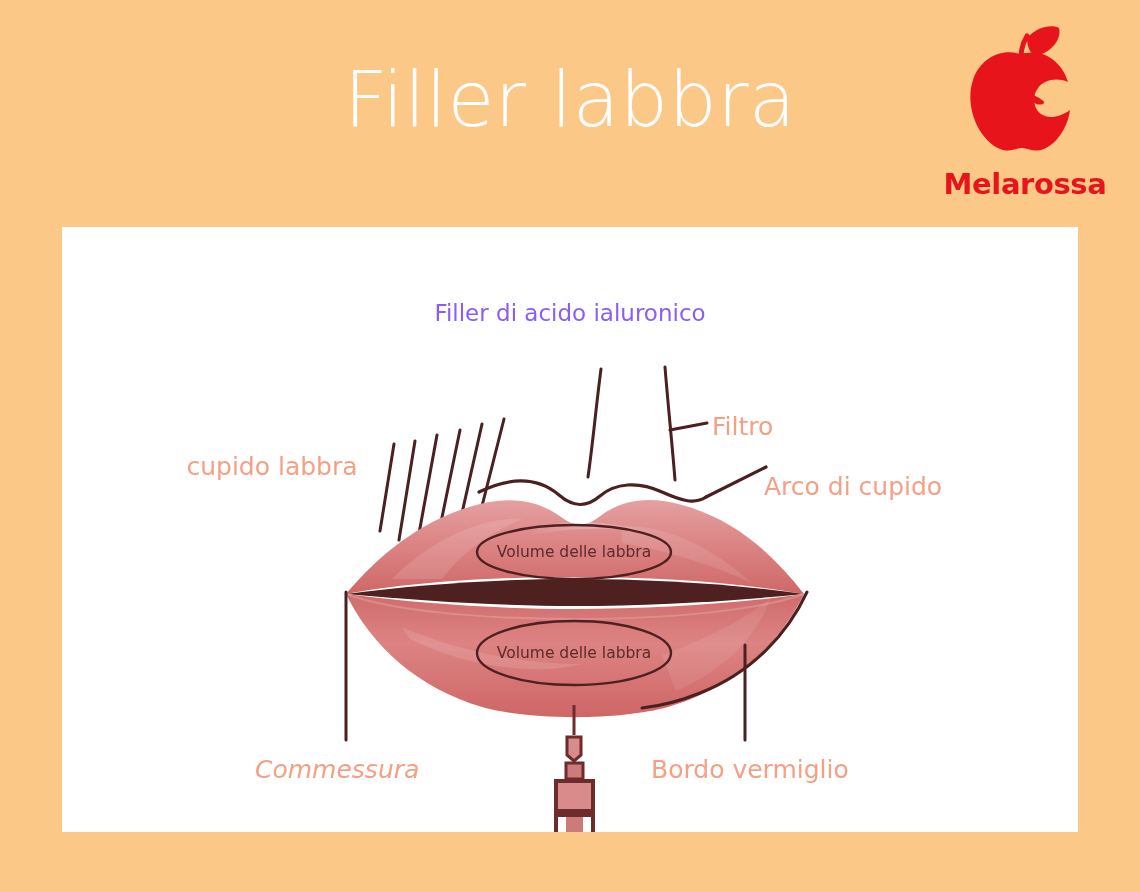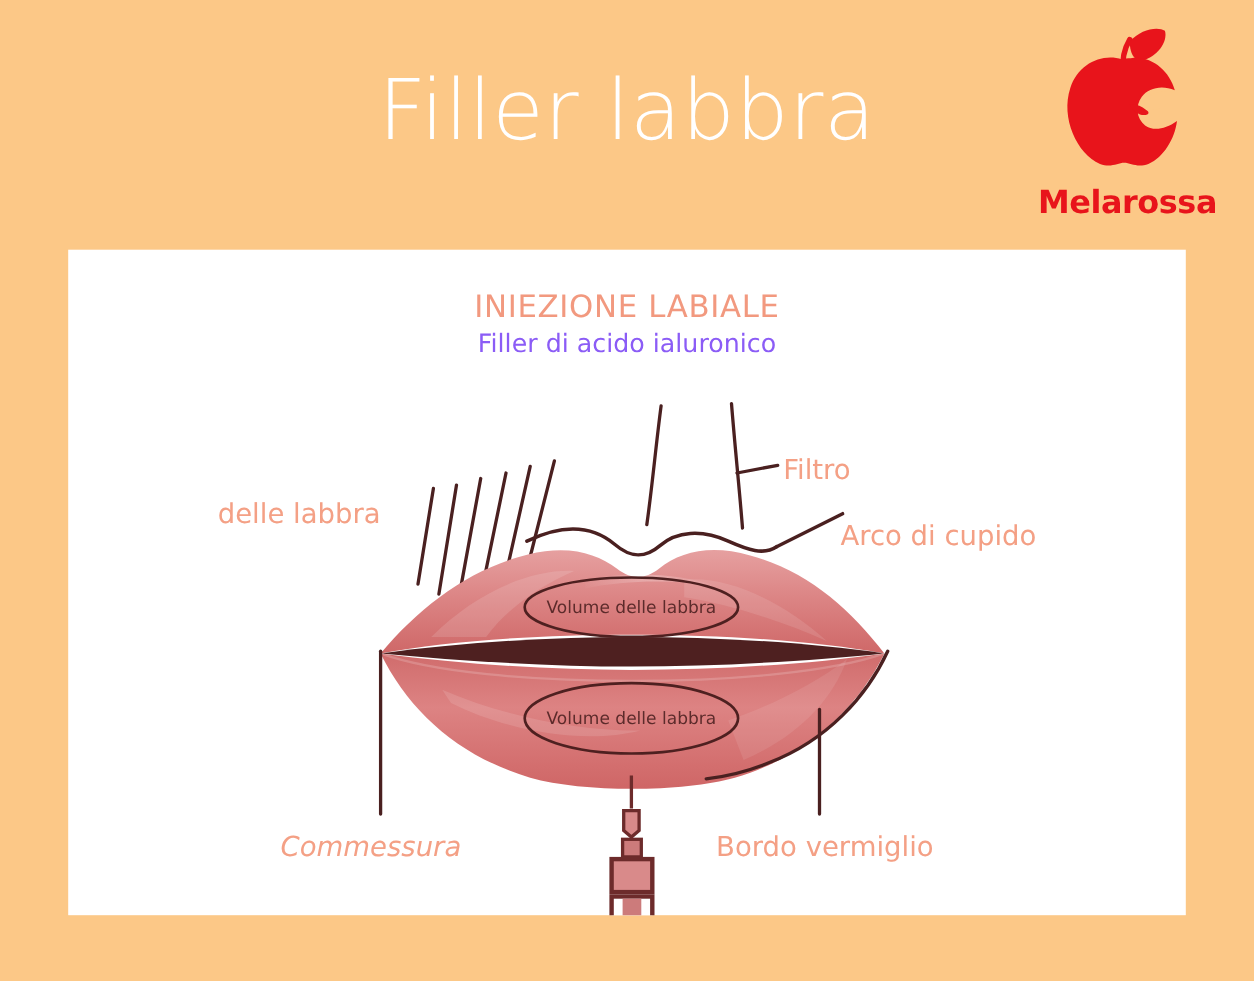--- a/index.html
+++ b/index.html
@@ -173,21 +173,20 @@
                C67 31 64 31 62 32 Z" fill="#e8141b"></path>
 
       <path d="M86 66 C94 60 104 60 110 63 C104 76 92 80 85 76 C81 73 82 69 86 66 Z" fill="#fcc887"></path>
       <path d="M84 78 C79 74 74 72 69 73 C73 81 80 84 85 82 C87 81 86 79 84 78 Z" fill="#e8141b"></path>
     </svg>
     <div id="brand-name">Melarossa</div>
   </div>
 
   <div id="card">
 
-    <div id="subject-title">INIEZIONE LABIALE</div>
     <div id="subject-subtitle">Filler di acido ialuronico</div>
 
     <svg id="diagram" viewBox="0 0 1016 605">
       <defs>
         <linearGradient id="upperLipGrad" x1="0" y1="0" x2="0" y2="1">
           <stop offset="0%" stop-color="#e6a0a0"></stop>
           <stop offset="45%" stop-color="#dc8585"></stop>
           <stop offset="100%" stop-color="#cf6868"></stop>
         </linearGradient>
         <linearGradient id="lowerLipGrad" x1="0" y1="0" x2="0" y2="1">
@@ -286,21 +285,21 @@
 
         <rect x="494" y="554" width="37" height="30" fill="#d98a8a" stroke="#6d2b2b" stroke-width="4"></rect>
 
         <rect x="494" y="588" width="37" height="24" fill="#ffffff" stroke="#6d2b2b" stroke-width="4"></rect>
         <rect x="504" y="590" width="17" height="20" fill="#cc7b7b"></rect>
       </g>
     </svg>
 
     <div class="callout" id="label-vertical-lines">
       <br>
-      <span>delle labbra</span>
+      <span>cupido labbra</span>
     </div>
 
     <div class="callout" id="label-philtrum">Filtro</div>
 
     <div class="callout" id="label-cupid-bow">Arco di cupido</div>
 
     <div class="callout" id="label-commissure">Commessura</div>
 
     <div class="callout" id="label-vermilion">Bordo vermiglio</div>
 

